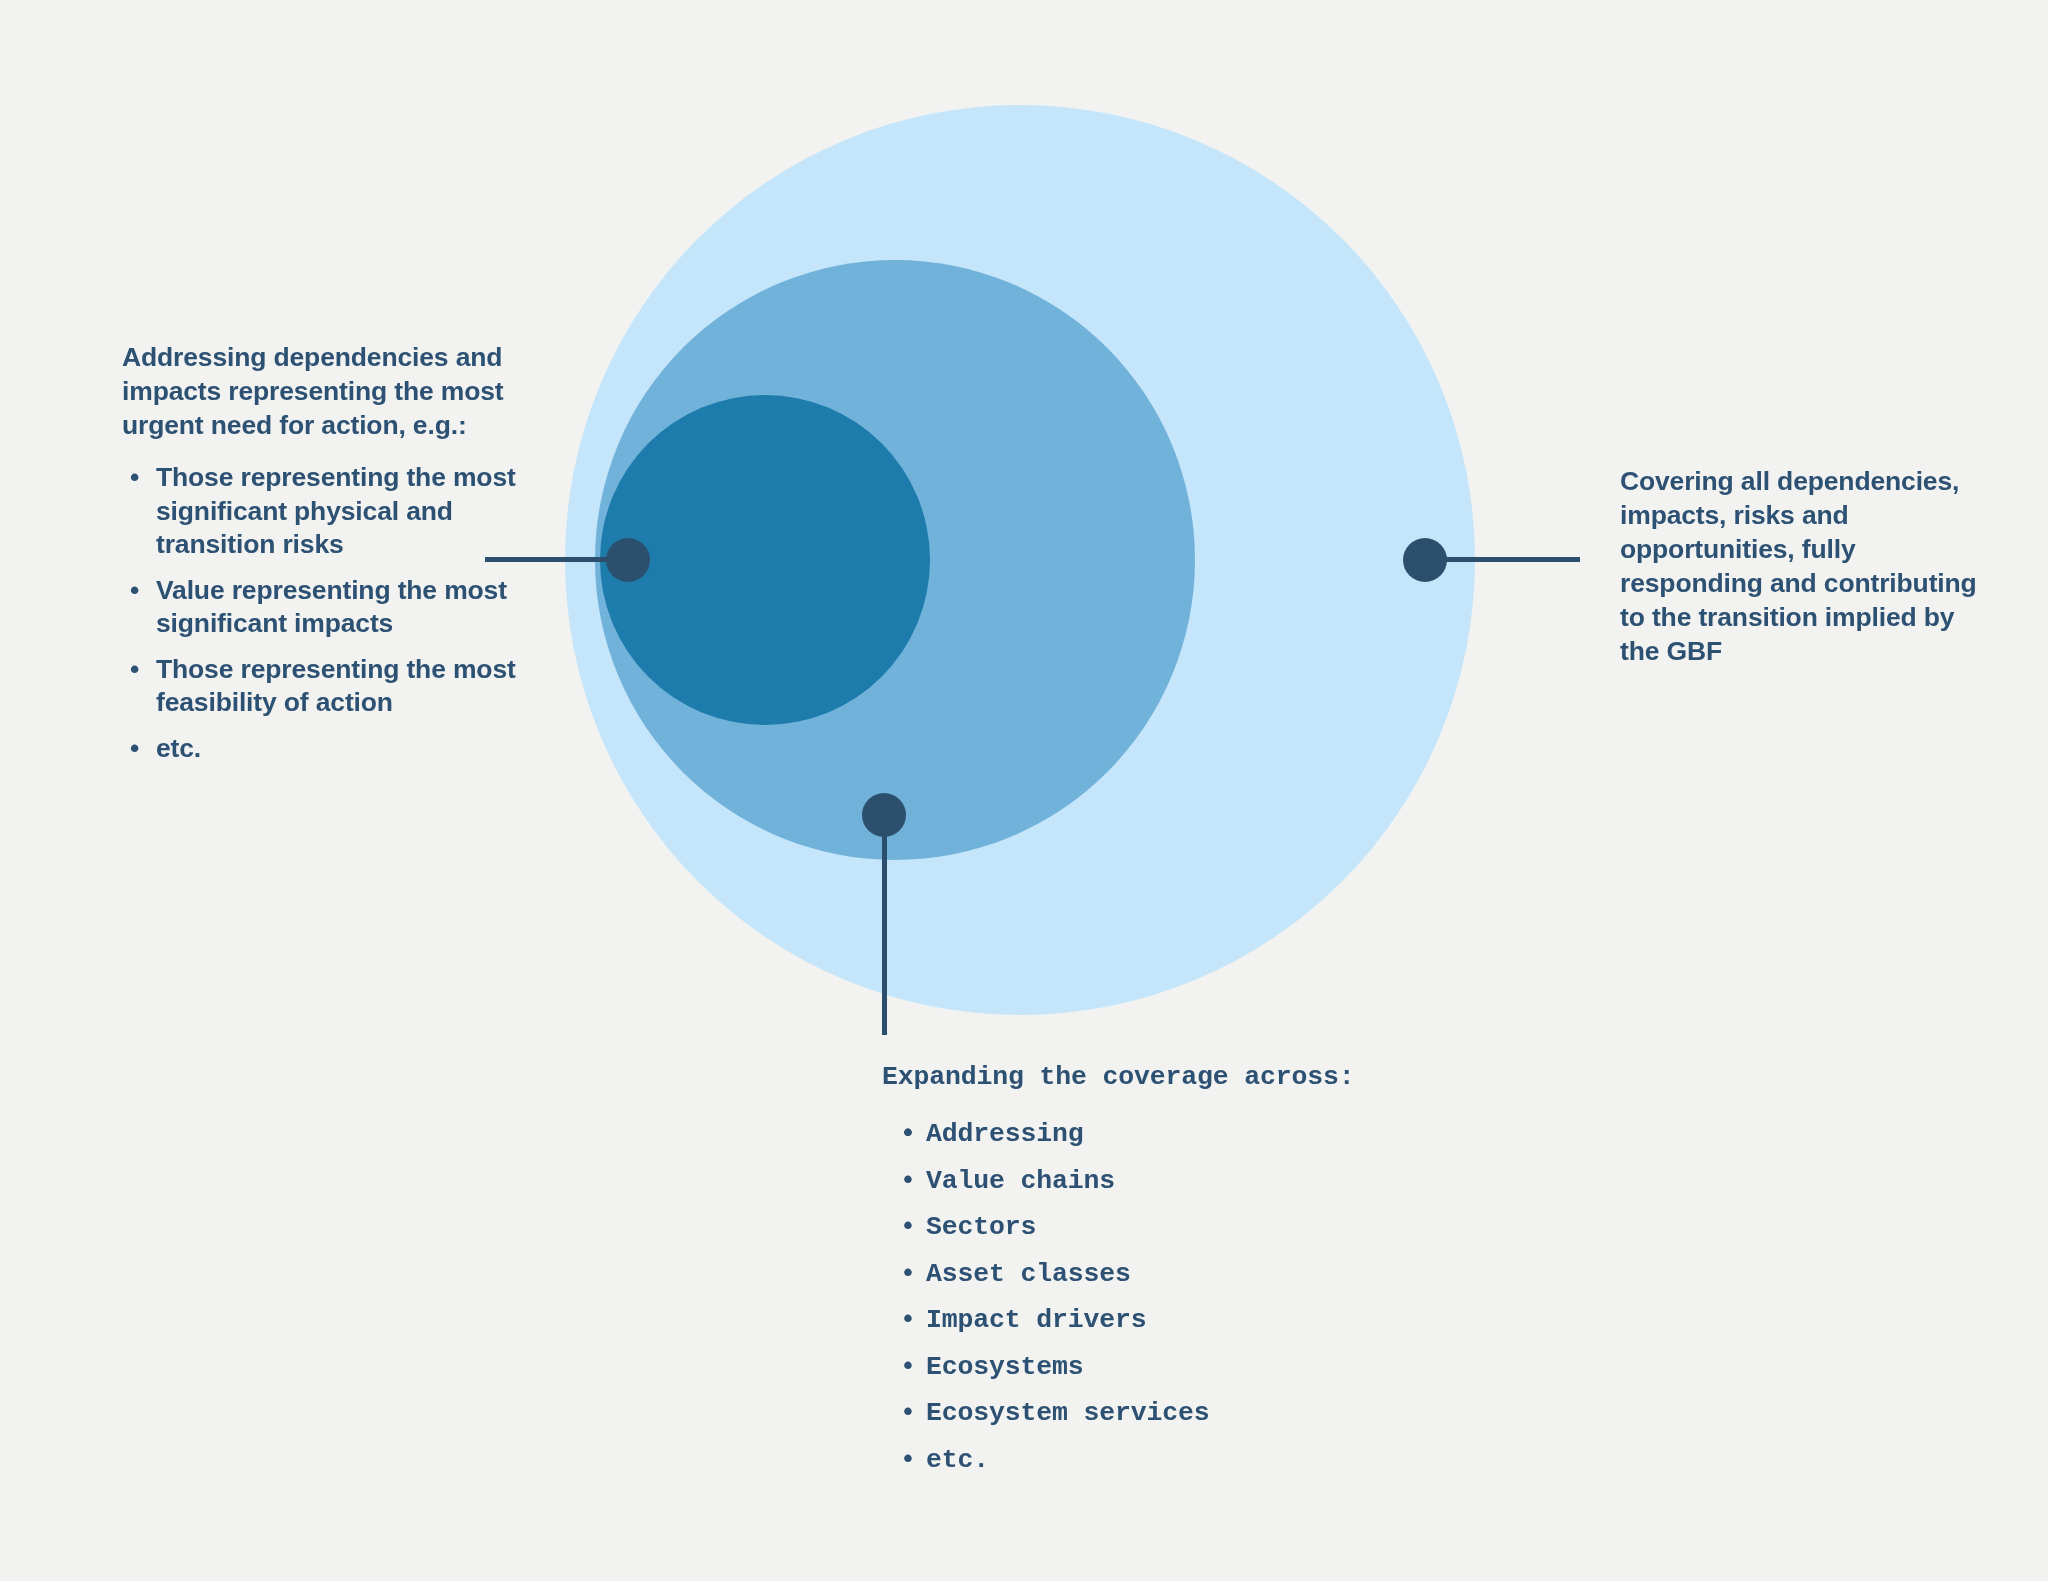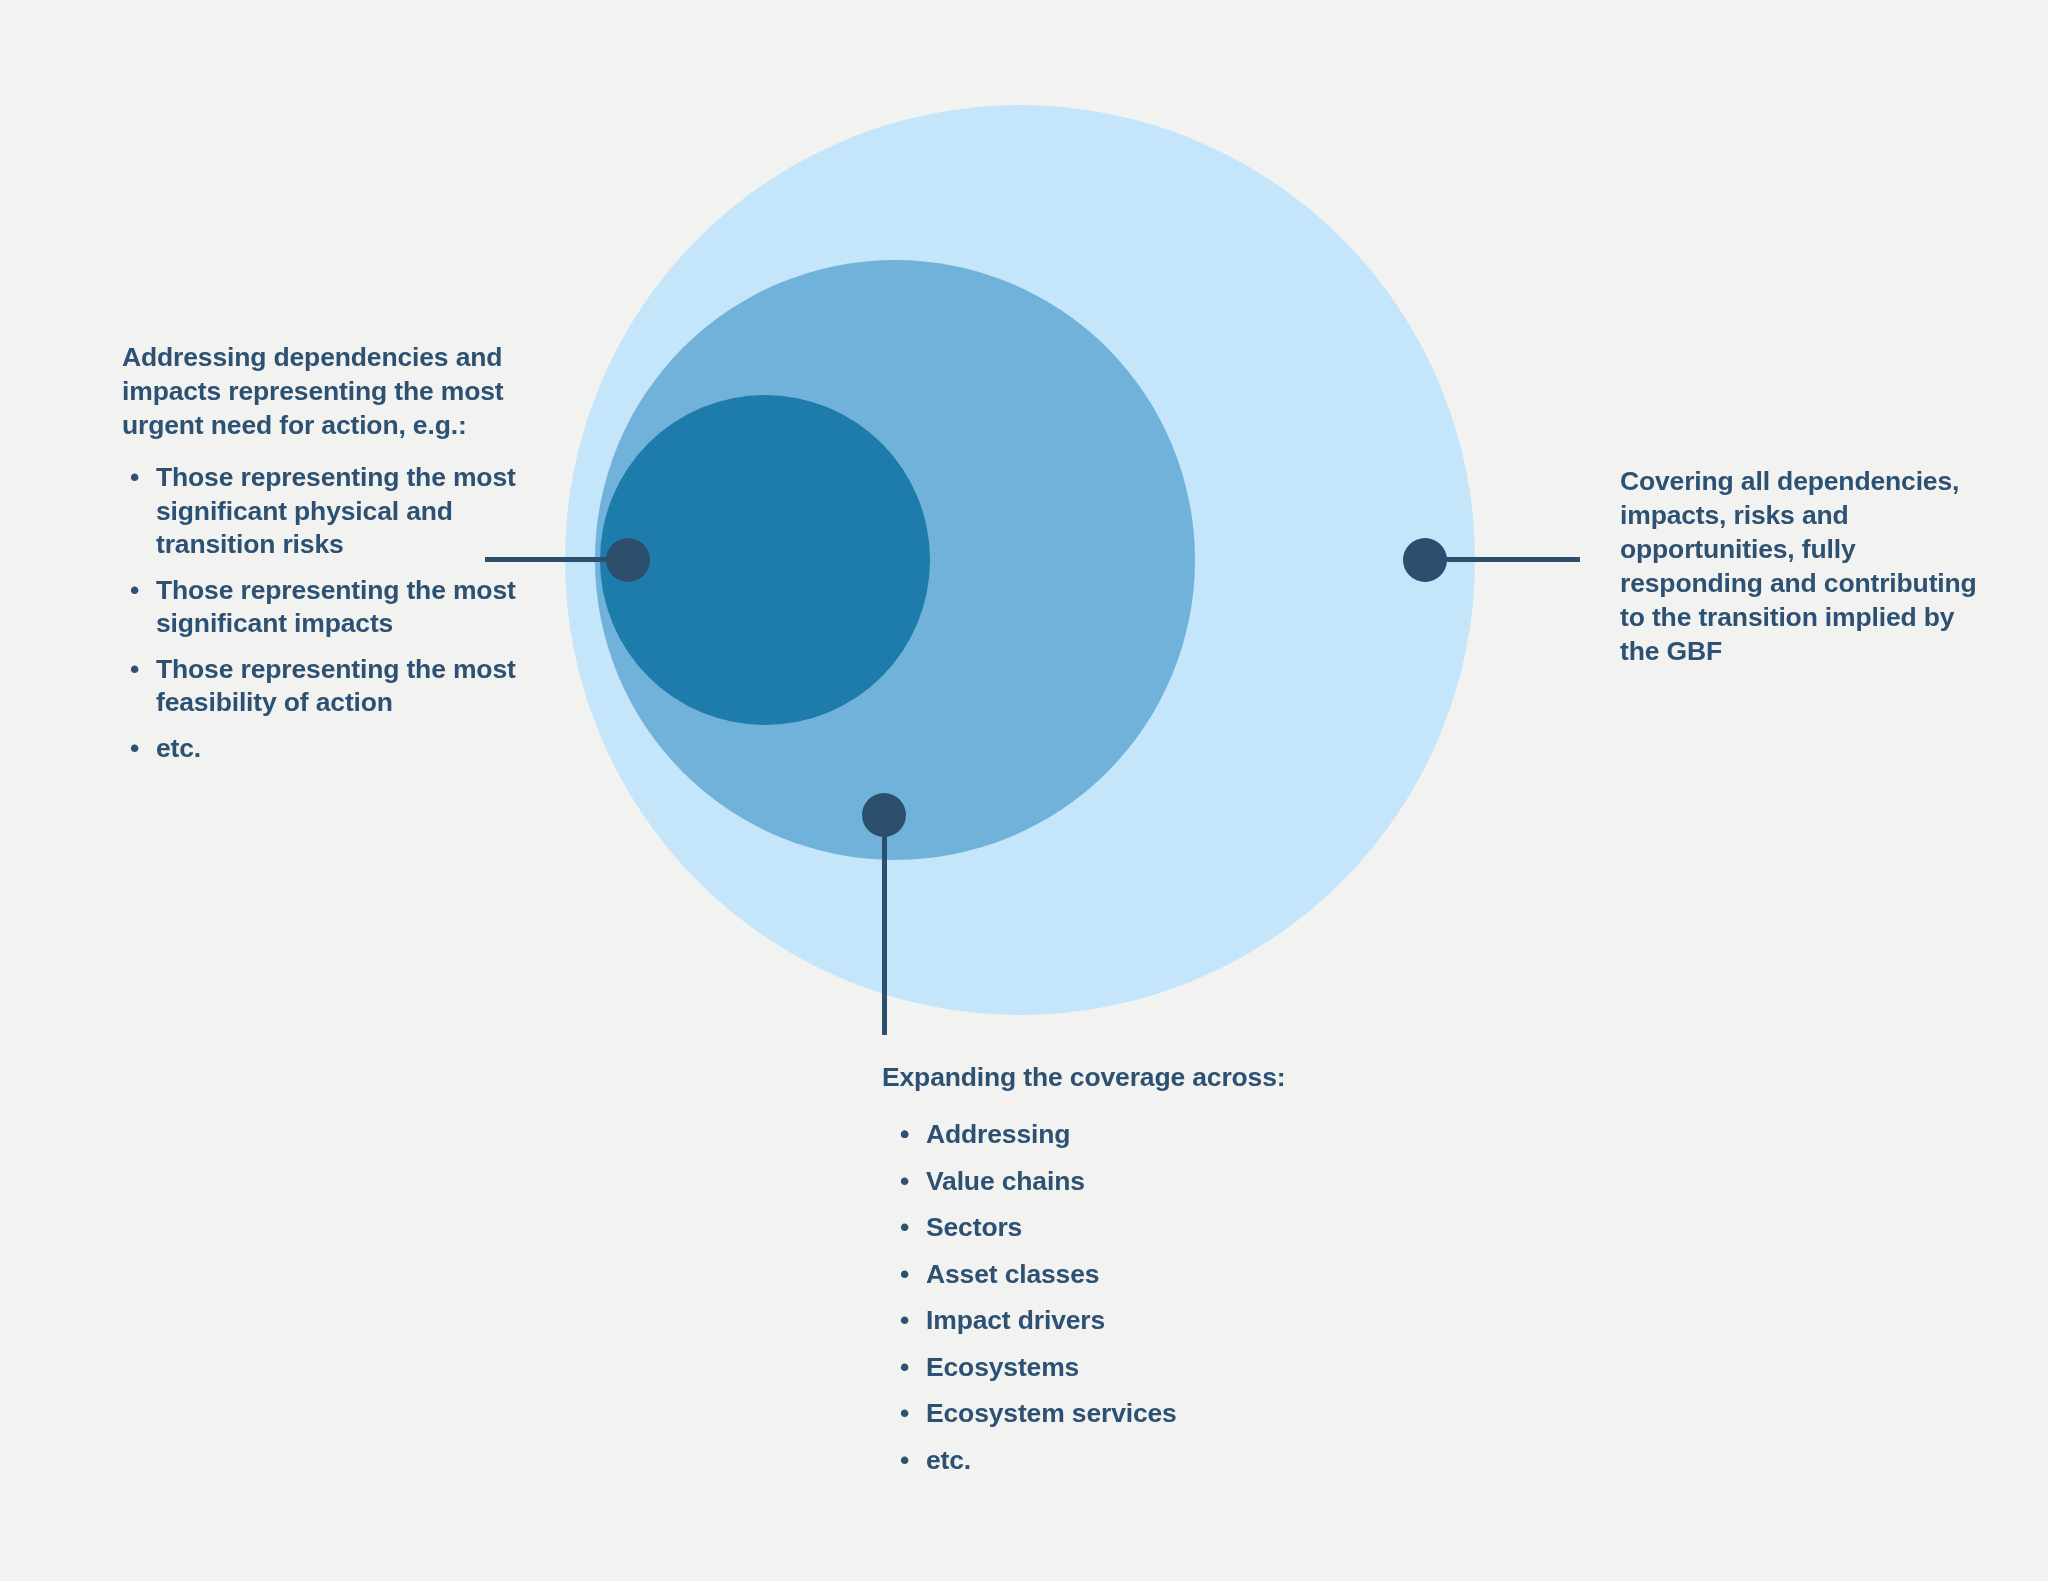--- a/index.html
+++ b/index.html
@@ -123,20 +123,21 @@
     left: 1620px;
     top: 464px;
     width: 370px;
   }
 
   
   #callout-bottom {
     left: 882px;
     top: 1060px;
     width: 520px;
+    font-family: Liberation Mono, monospace;
   }
   #callout-bottom ul {
     margin-top: 24px;
     padding-left: 10px;
   }
   #callout-bottom li { margin-bottom: 13px; }
   #callout-bottom li:last-child { margin-bottom: 0; }
 </style>
 </head>
 <body>
@@ -151,21 +152,21 @@
   <div class="line-h" id="line-right"></div>
   <div class="line-v" id="line-bottom"></div>
   <div class="dot" id="dot-left"></div>
   <div class="dot" id="dot-right"></div>
   <div class="dot" id="dot-bottom"></div>
 
   <div class="callout" id="callout-left">
     <div class="heading">Addressing dependencies and impacts representing the most urgent need for action, e.g.:</div>
     <ul>
       <li><span class="bullet">•</span><span>Those representing the most significant physical and transition risks</span></li>
-      <li><span class="bullet">•</span><span>Those representing the most significant impacts</span></li>
+      <li><span class="bullet">•</span><span>Value representing the most significant impacts</span></li>
       <li><span class="bullet">•</span><span>Those representing the most feasibility of action</span></li>
       <li><span class="bullet">•</span><span>etc.</span></li>
     </ul>
   </div>
 
   <div class="callout" id="callout-right">
     <div class="heading">Covering all dependencies, impacts, risks and opportunities, fully responding and contributing to the transition implied by the GBF</div>
   </div>
 
   <div class="callout" id="callout-bottom">

